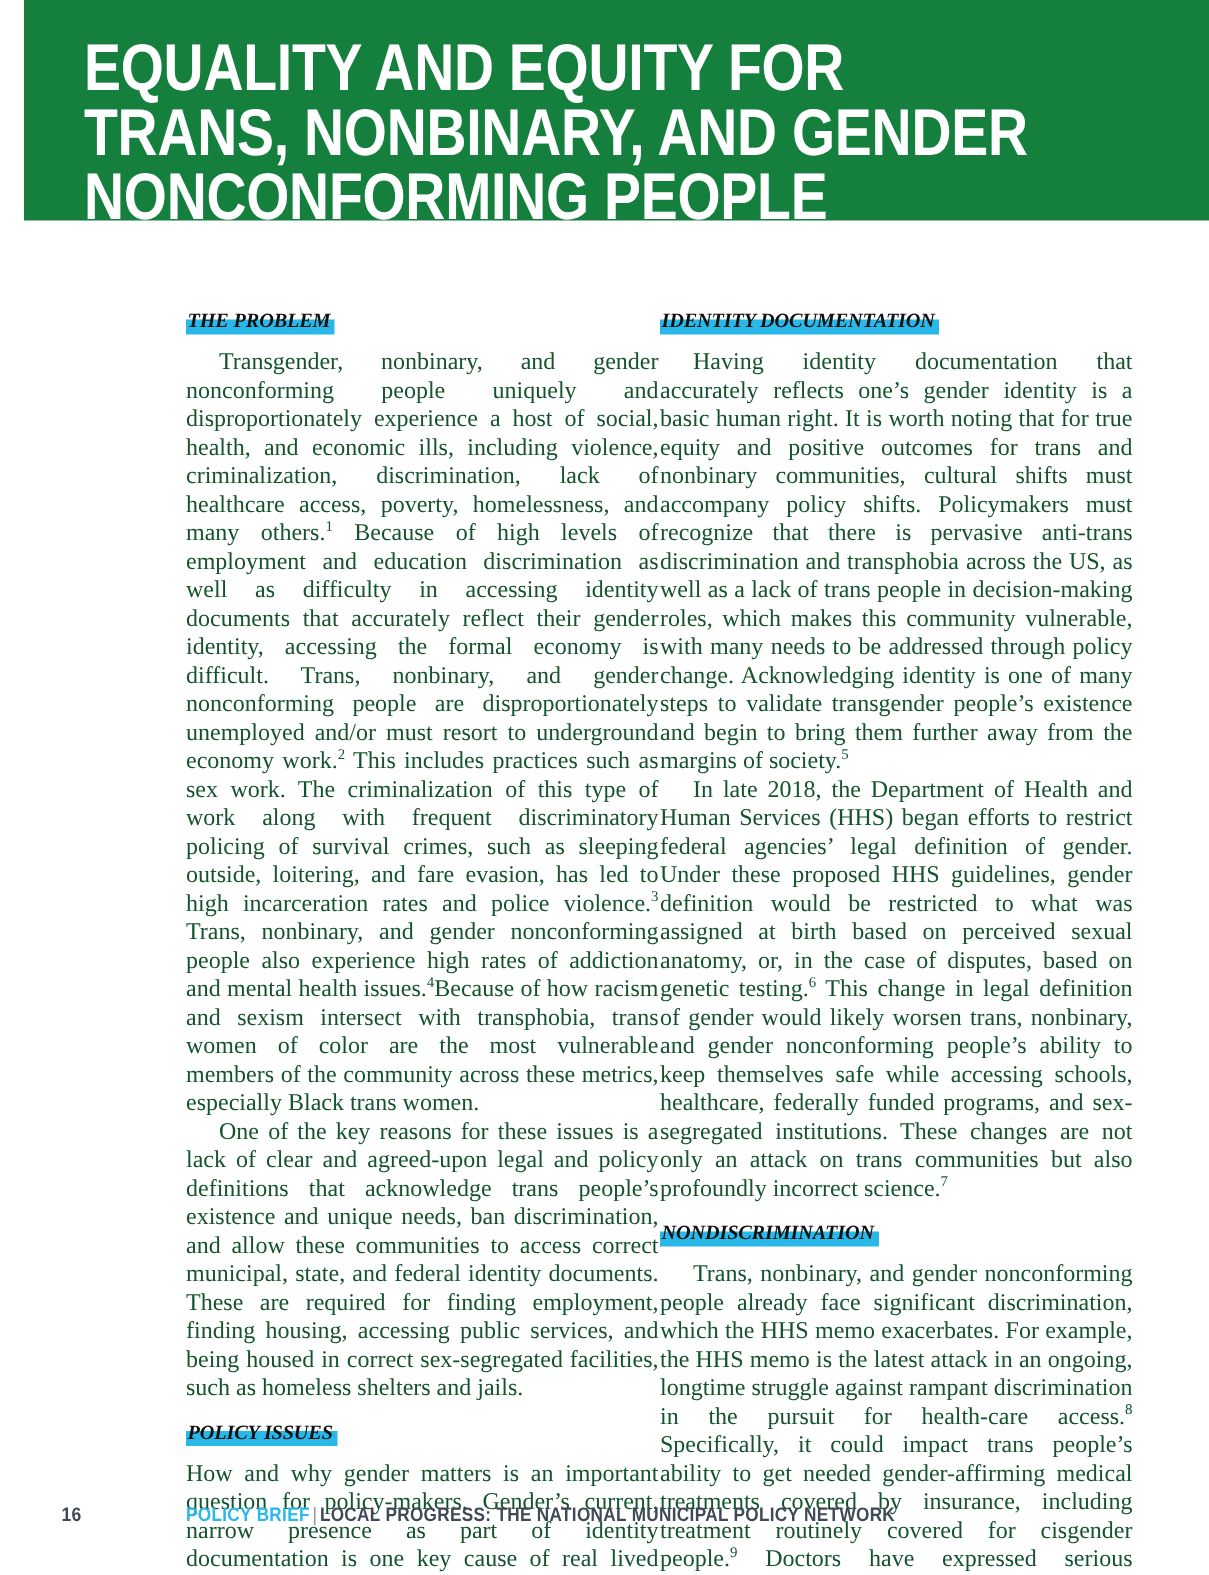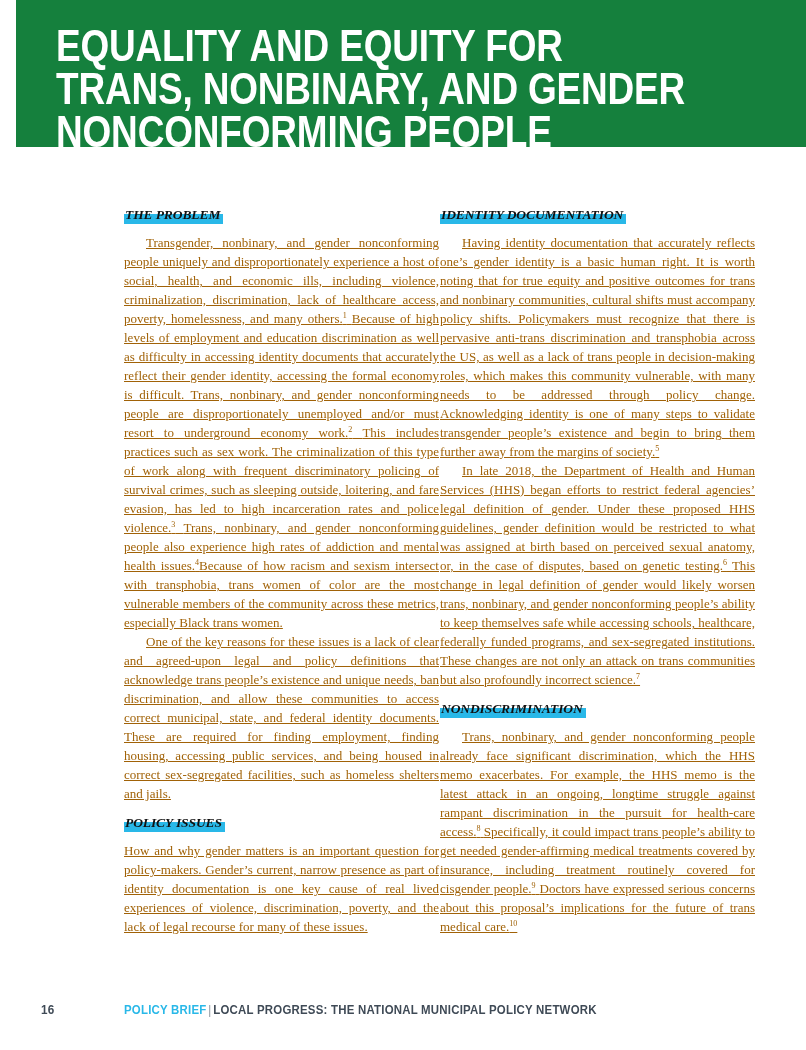--- a/index.html
+++ b/index.html
@@ -82,27 +82,26 @@
     z-index: 0;
   }
   .section-heading .htext {
     position: relative;
     z-index: 1;
   }
   .heading-gap-top { margin-top: 12px; }
 
   p.body {
     margin: 0;
-    font-size: 13px;
+    font-size: 16px;
     line-height: 19.0px;
-    color: #a16207;
+    color: #14532d;
     text-align: justify;
     text-indent: 22px;
     hyphens: auto;
-    text-decoration: underline;
     -webkit-hyphens: auto;
   }
   p.body.noindent { text-indent: 0; }
   p.body + p.body { margin-top: 0; }
 
   sup {
     font-size: 0.62em;
     vertical-align: super;
     line-height: 0;
   }

